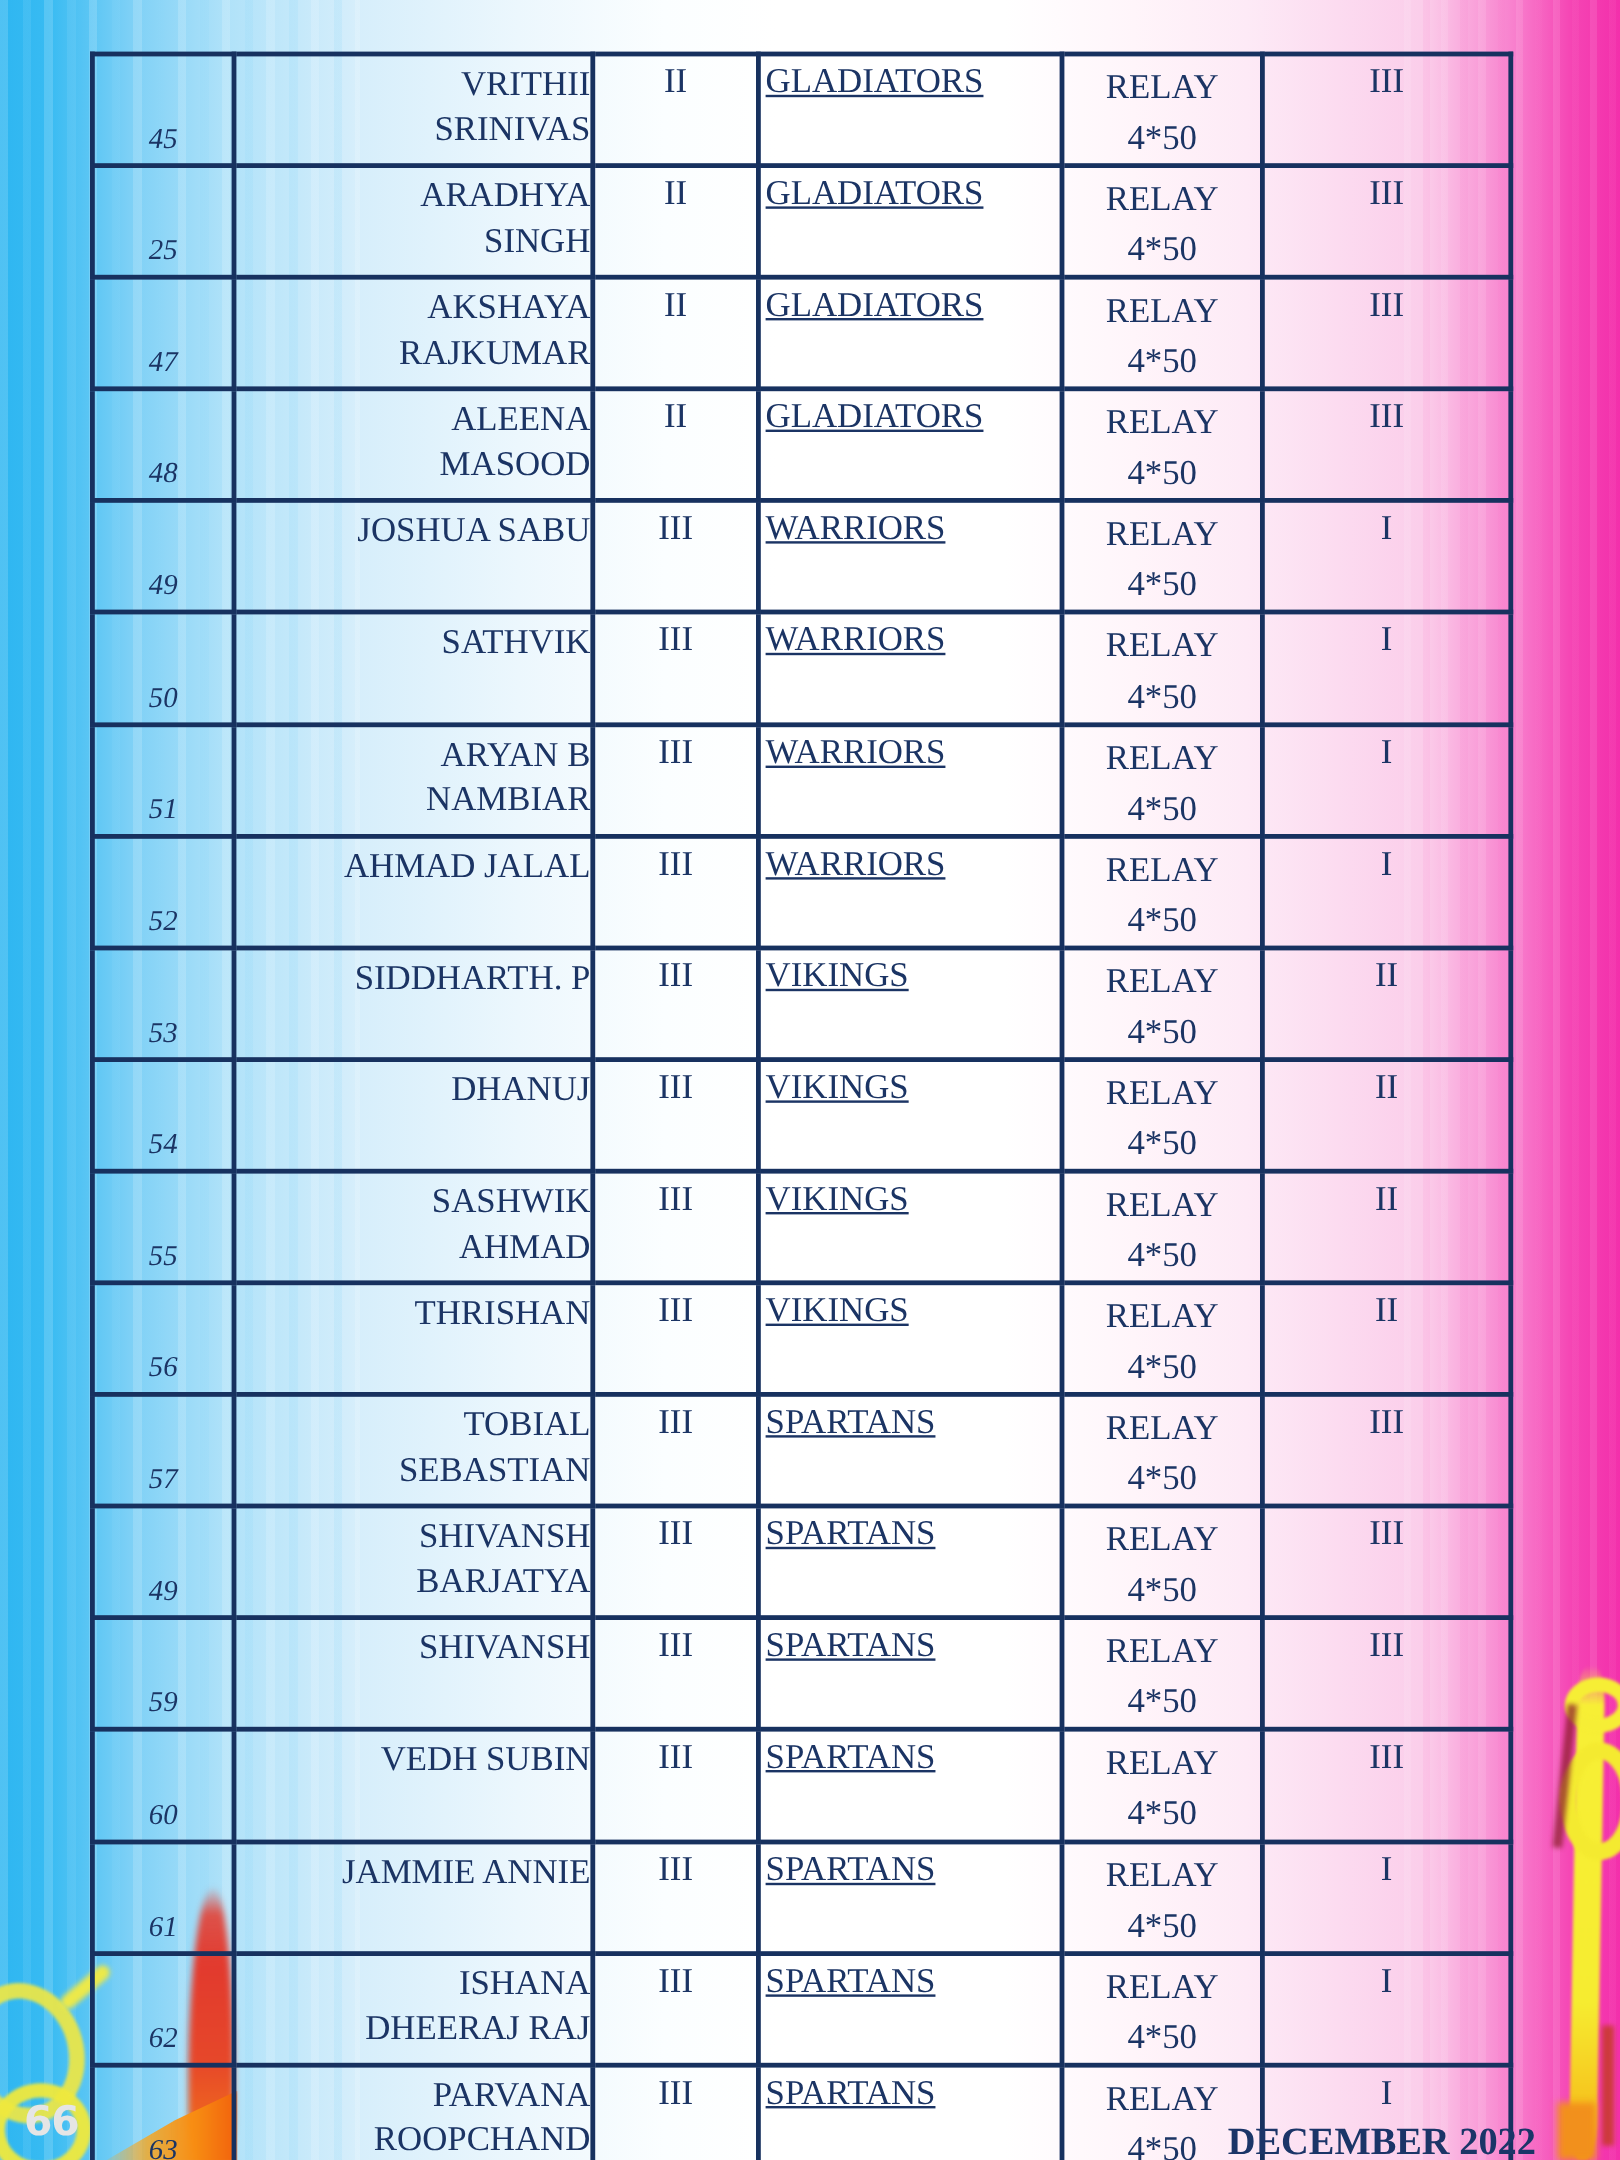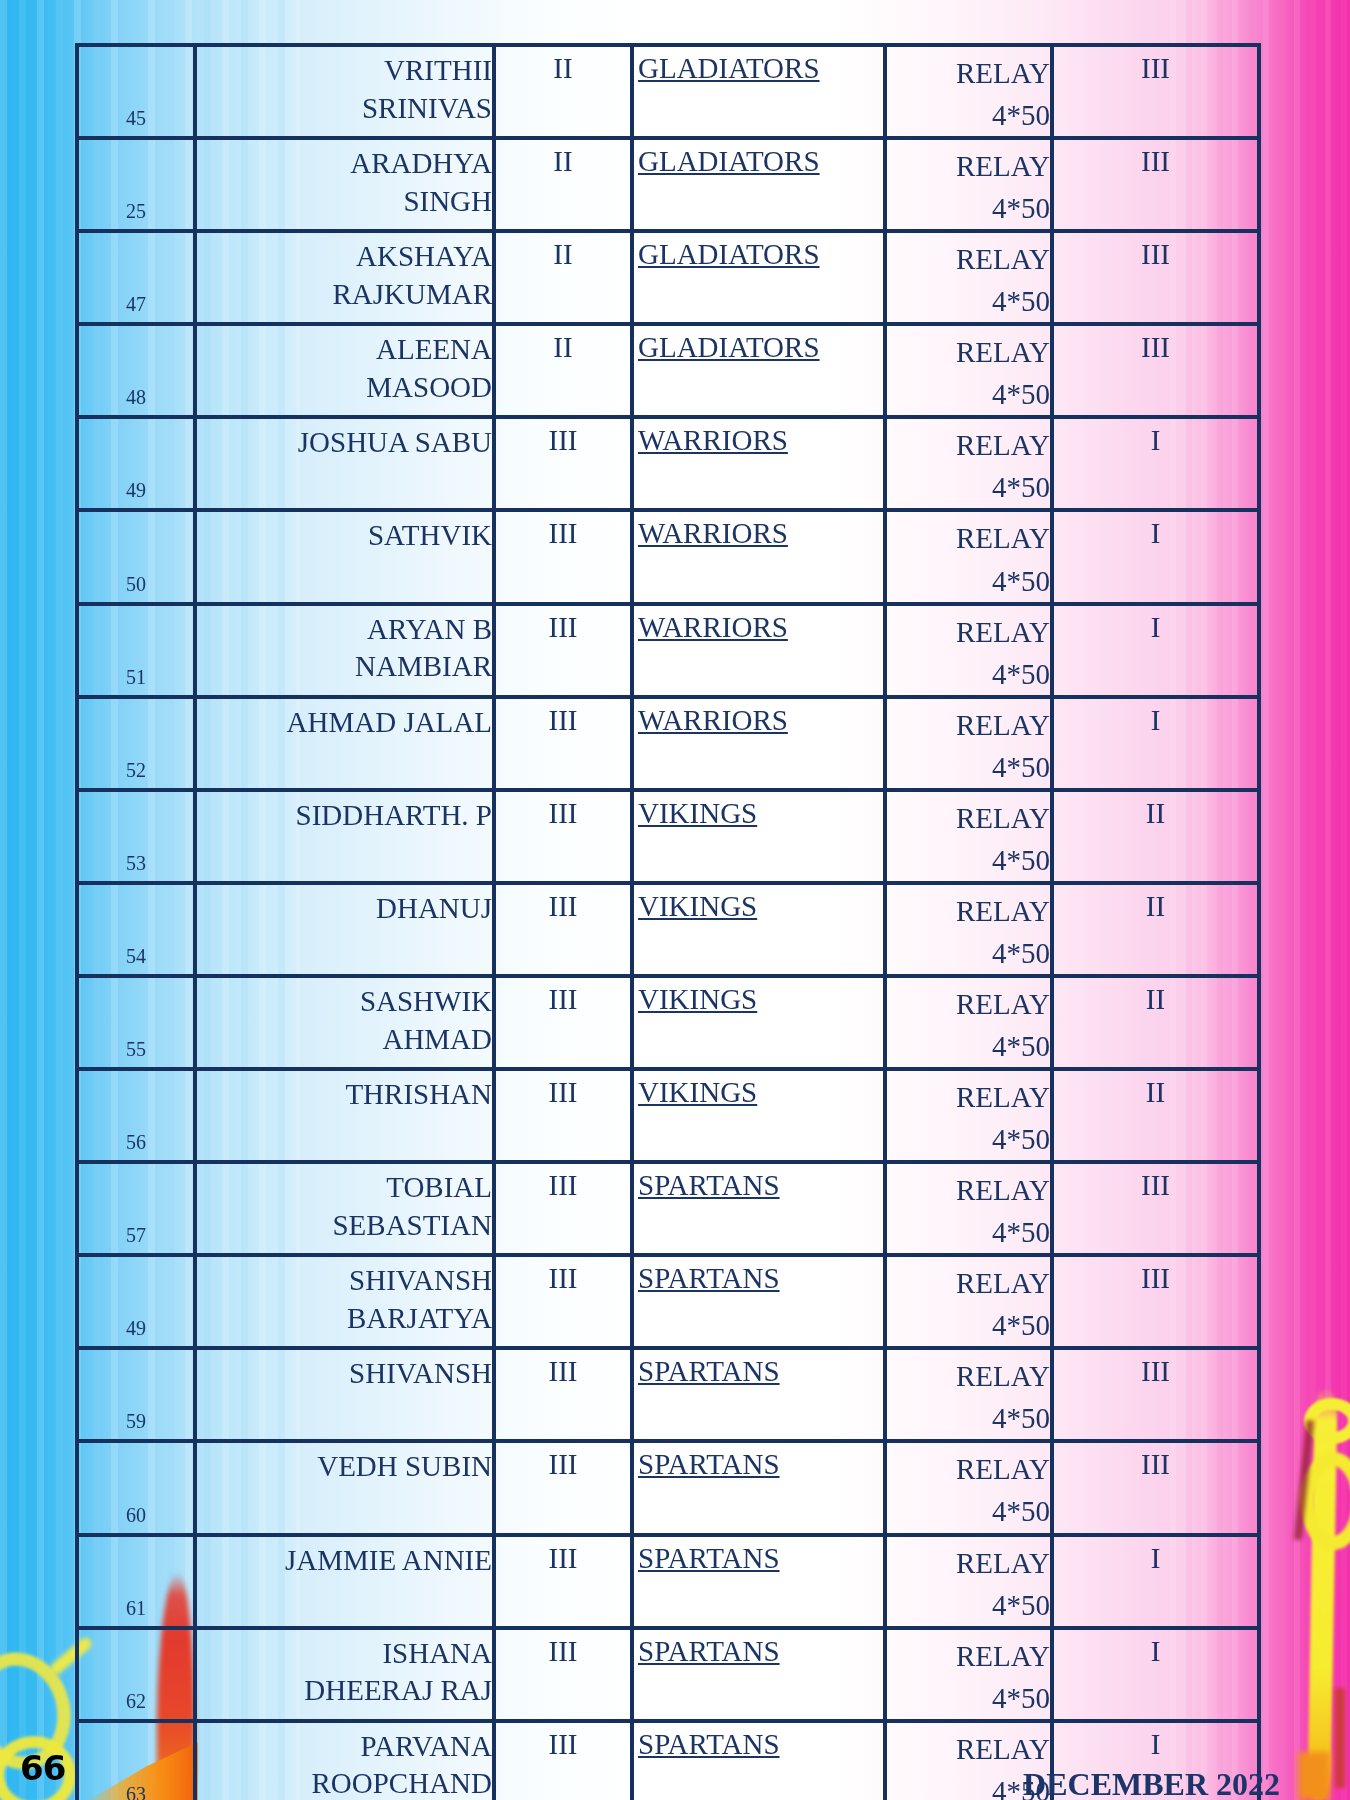--- a/index.html
+++ b/index.html
@@ -68,31 +68,31 @@
   }
   col.c-no{width:118px;} col.c-name{width:299px;} col.c-class{width:138px;}
   col.c-house{width:253px;} col.c-event{width:167px;} col.c-pos{width:207px;}
   .results tr{height:86px;}
   .results td{
     border:4px solid #17315f;
     padding:5px 0 0 0;
     vertical-align:top;
     overflow:hidden;
   }
-  td.cell-no{vertical-align:bottom;text-align:center;padding:0 0 6px 0;font-size:20px;}
+  td.cell-no{vertical-align:bottom;text-align:center;padding:0 0 6px 0;font-size:24px;font-style:italic;}
   td.cell-name{text-align:right;padding-left:3px;white-space:pre-line;line-height:1.3;}
   td.cell-class{text-align:center;}
   td.cell-house{text-align:left;padding-left:4px;text-decoration:underline;}
-  td.cell-event{text-align:right;white-space:pre-line;line-height:1.45;}
+  td.cell-event{text-align:center;white-space:pre-line;line-height:1.45;}
   td.cell-position{text-align:center;}
   
   .page-number{
     position:absolute;left:20px;bottom:12px;z-index:3;
     font-family:"DejaVu Sans", sans-serif;font-weight:700;font-size:34px;
-    color:#000000;letter-spacing:-1px;
+    color:#e5e5e5;letter-spacing:-1px;
   }
   .footer-date{
     position:absolute;right:70px;bottom:-3px;z-index:3;
     font-family:"Liberation Serif", serif;font-weight:700;font-size:32px;
     color:#1b3568;
   }
 </style>
 </head>
 <body>
 

